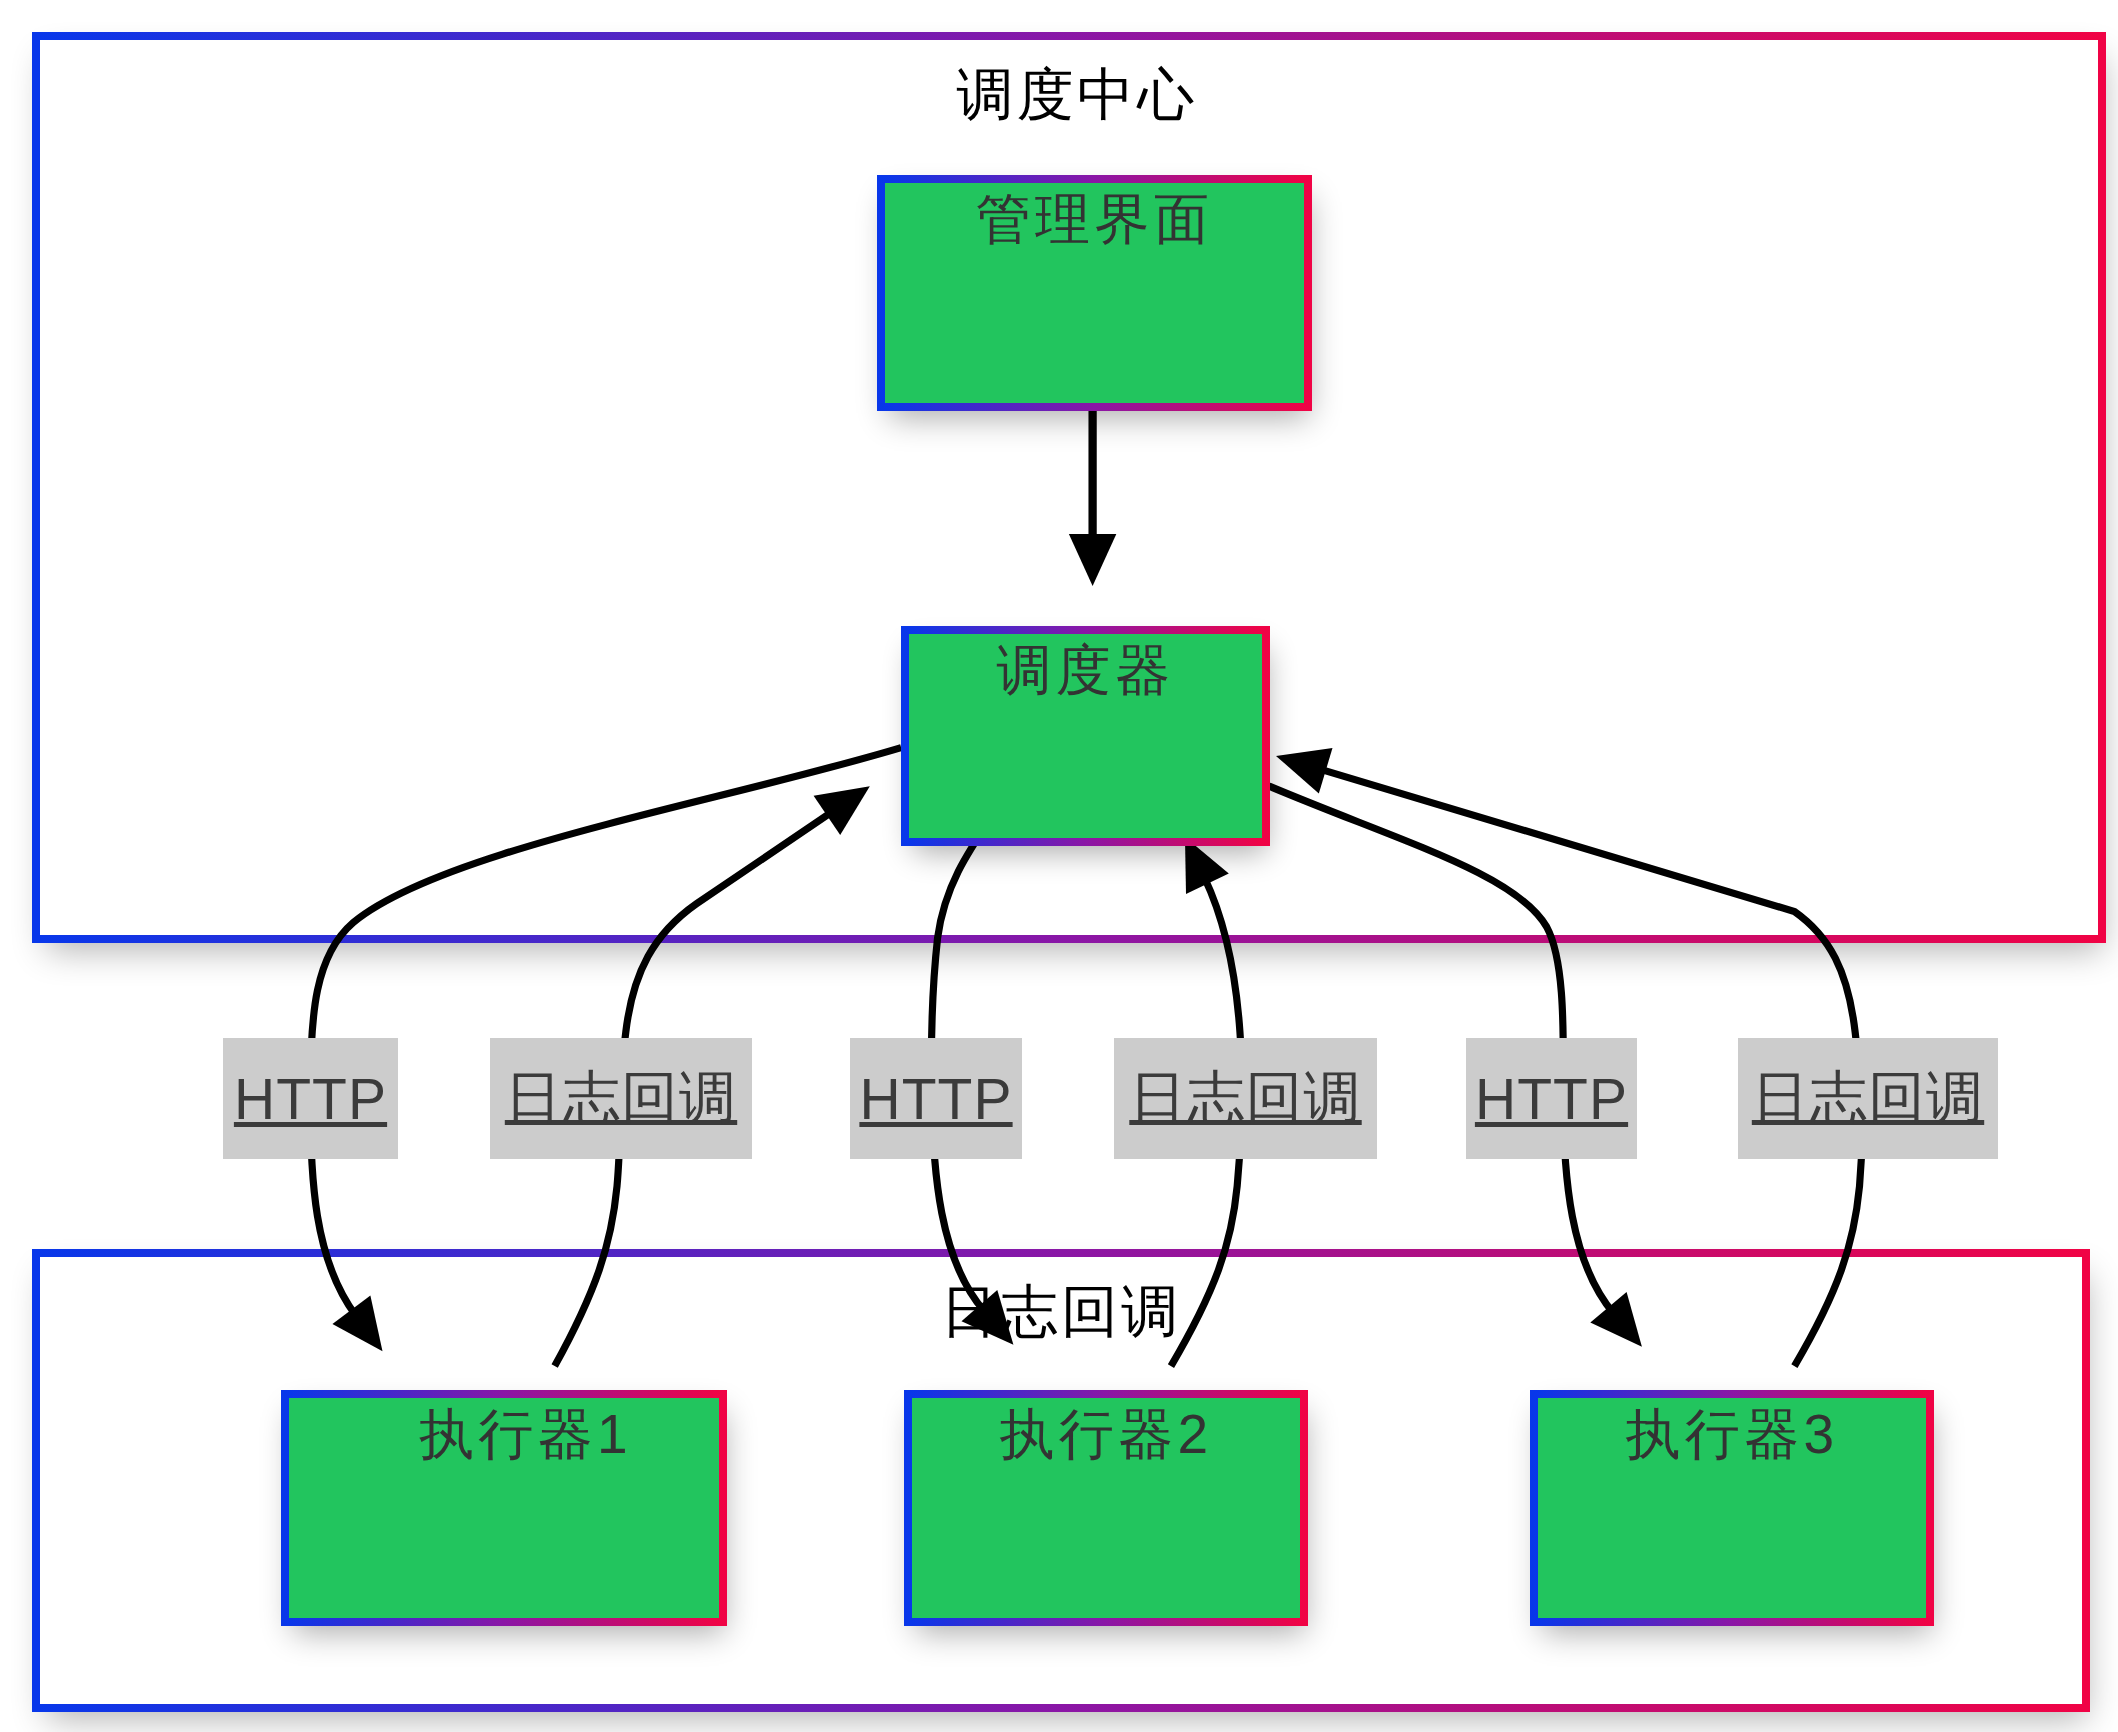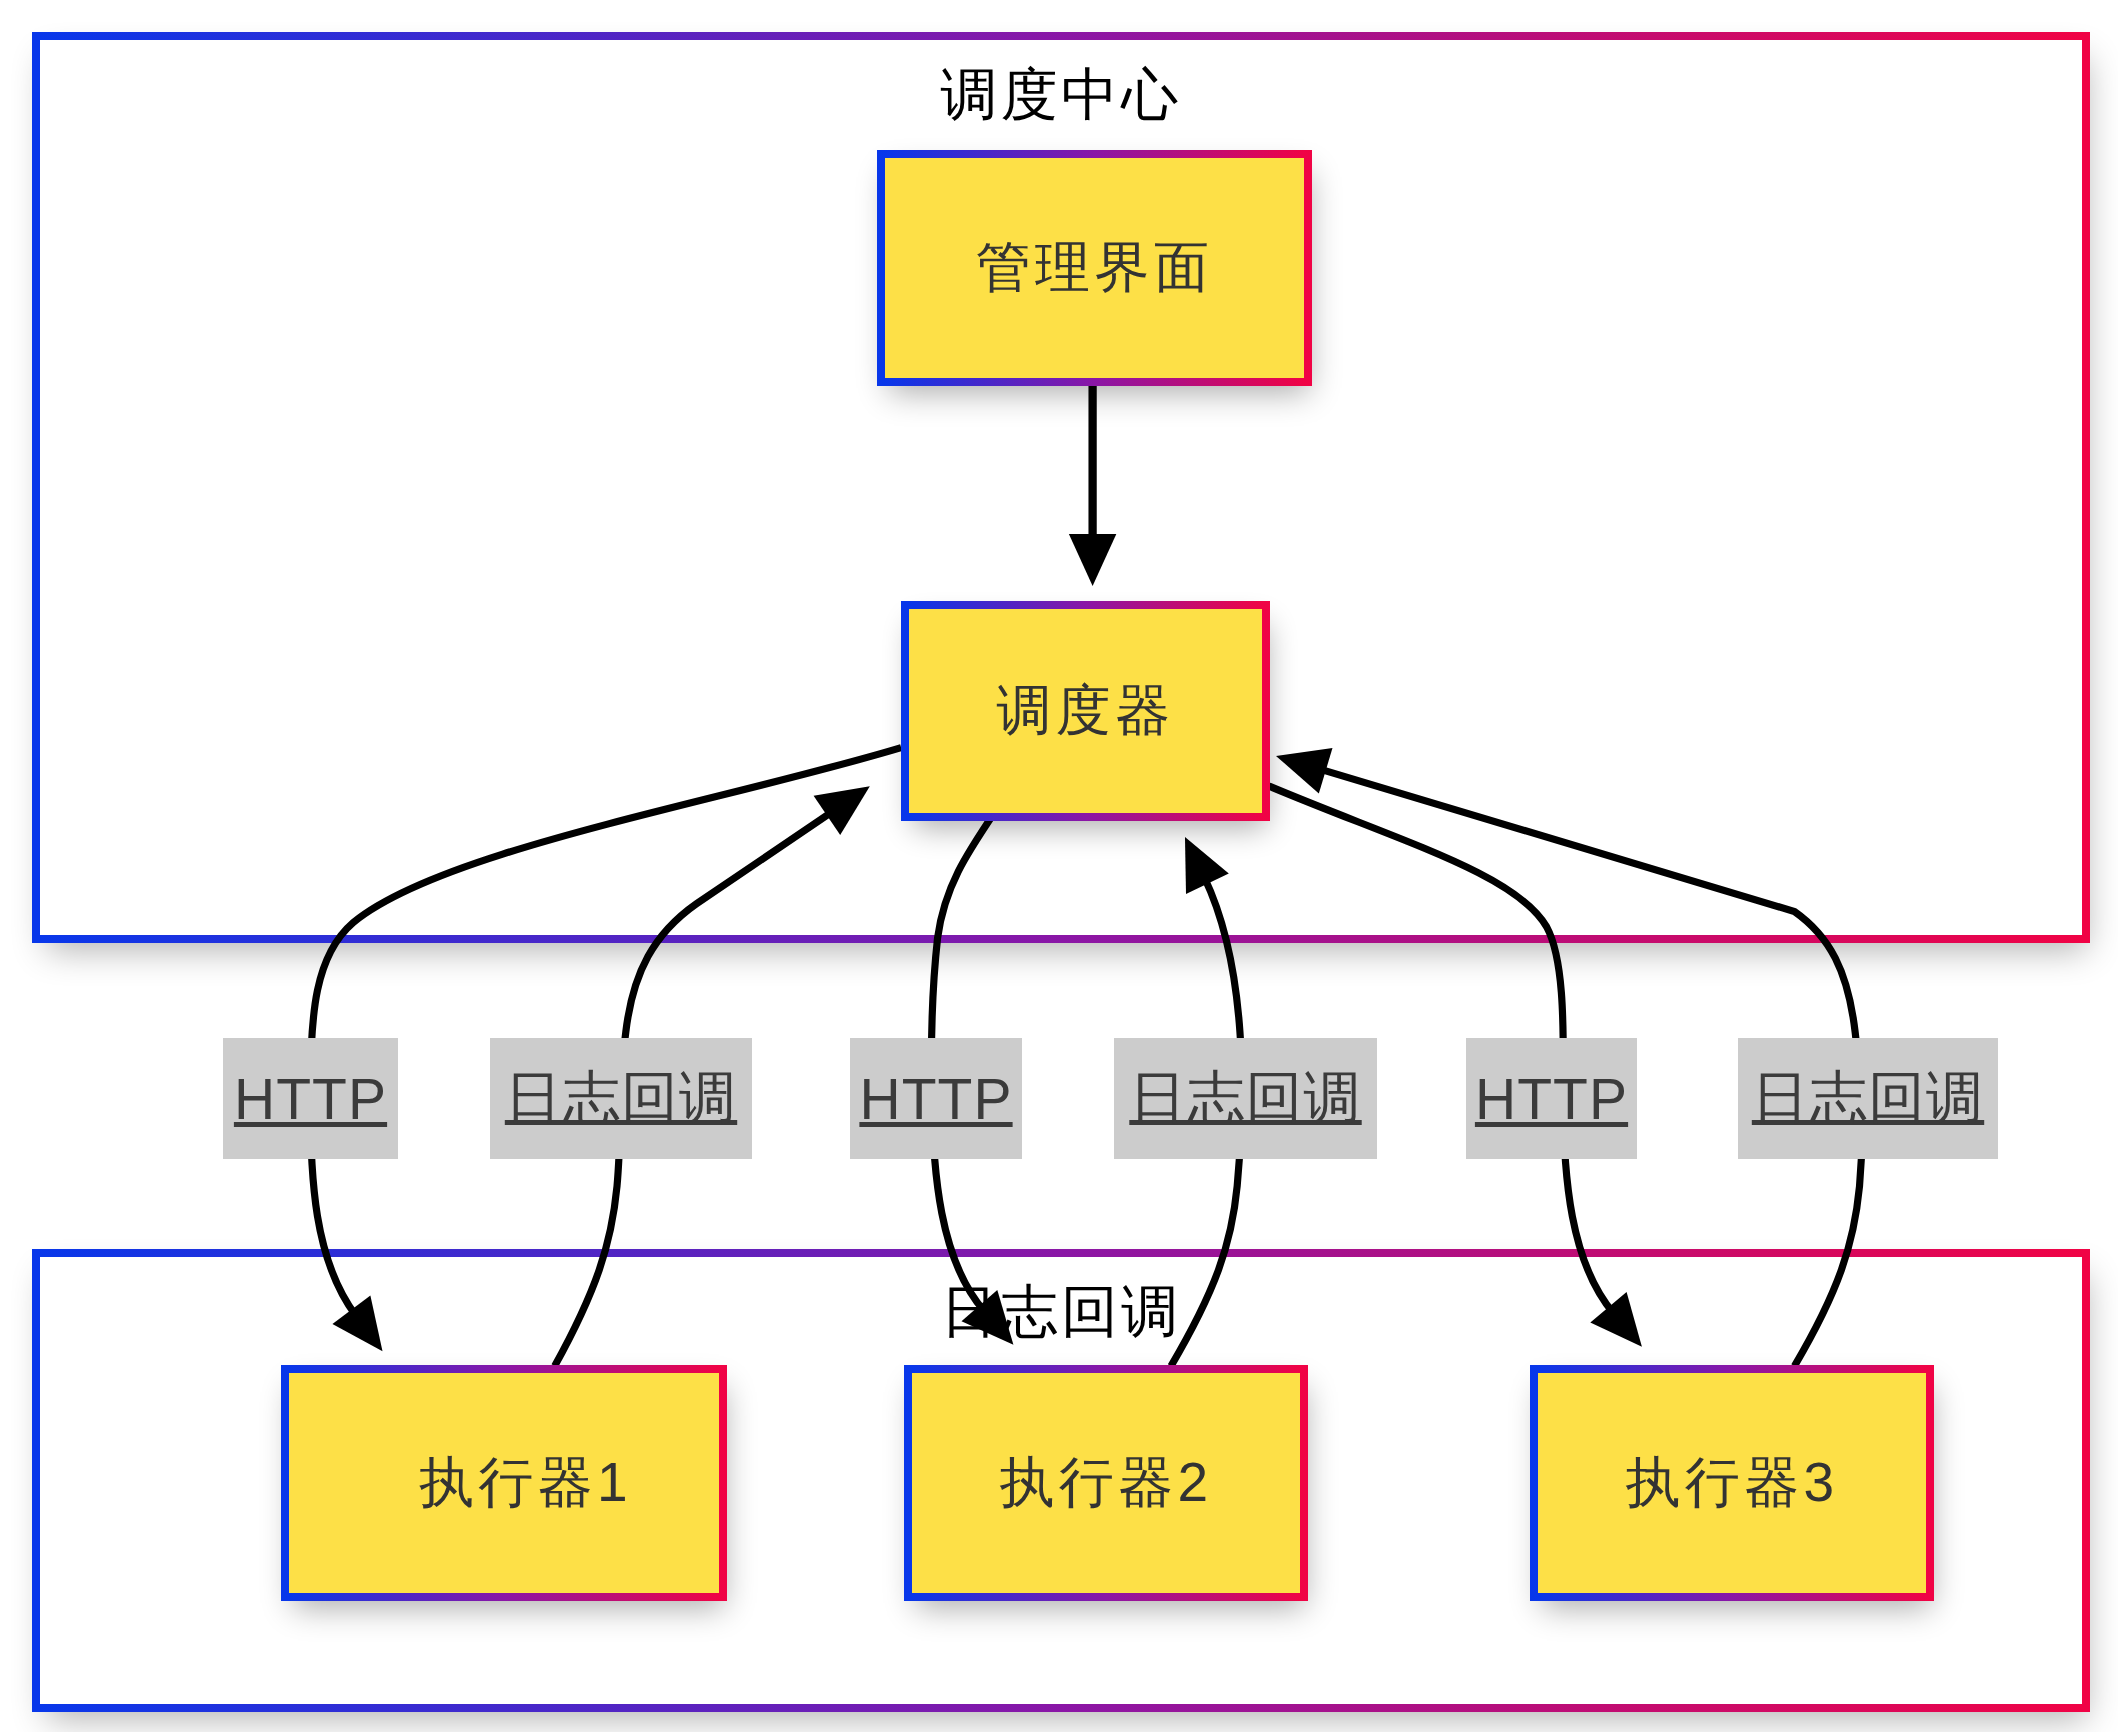--- a/index.html
+++ b/index.html
@@ -17,40 +17,41 @@
   }
   .panel h2{
     margin:0;
     padding-top:16.6px;
     text-align:center;
     font-size:57px;
     font-weight:400;
     color:var(--panel-title-text,#000);
     letter-spacing:3.3px;
   }
-  #panel-top{left:32px;top:32px;width:2042px;height:895px;}
+  #panel-top{left:32px;top:32px;width:2042px;height:895px;padding-left:16px;}
   #panel-bottom{left:32px;top:1249px;width:2042px;height:447px;}
 
   
   #edges{position:absolute;left:0;top:0;z-index:2;pointer-events:none;}
   .edge{fill:none;stroke:var(--arrow,#000);stroke-width:13px;}
   .edge.thick{stroke-width:15px;}
   #edges .head{fill:var(--arrow,#000);}
 
   
   .node{
     position:absolute;
-    display:flex;align-items:center;justify-content:center;
-    background:#fde047;
+    display:flex;justify-content:center;
+    background:#22c55e;
     border:8.8px solid;
     border-image:linear-gradient(90deg,var(--border-gradient-start,#0837EA) 0%,var(--border-gradient-mid,#8A16A6) 50%,var(--border-gradient-end,#F00345) 100%) 1;
     box-shadow:4.4px 14.3px 30px -7.7px rgba(0,0,0,.32);
     font-size:55px;color:var(--node-text,#333);
     letter-spacing:4.4px;
     z-index:3;
+    margin-top:25px;
   }
   #node-admin{left:877px;top:150px;width:419px;height:220px;}
   #node-scheduler{left:901px;top:601px;width:353px;height:204px;border-radius:15px;}
   #node-exec1{left:281px;top:1365px;width:387px;height:220px;padding-left:43px;}
   #node-exec2{left:904px;top:1365px;width:388px;height:220px;}
   #node-exec3{left:1530px;top:1365px;width:388px;height:220px;}
 
   
   .tag{
     position:absolute;top:1038px;height:121px;

